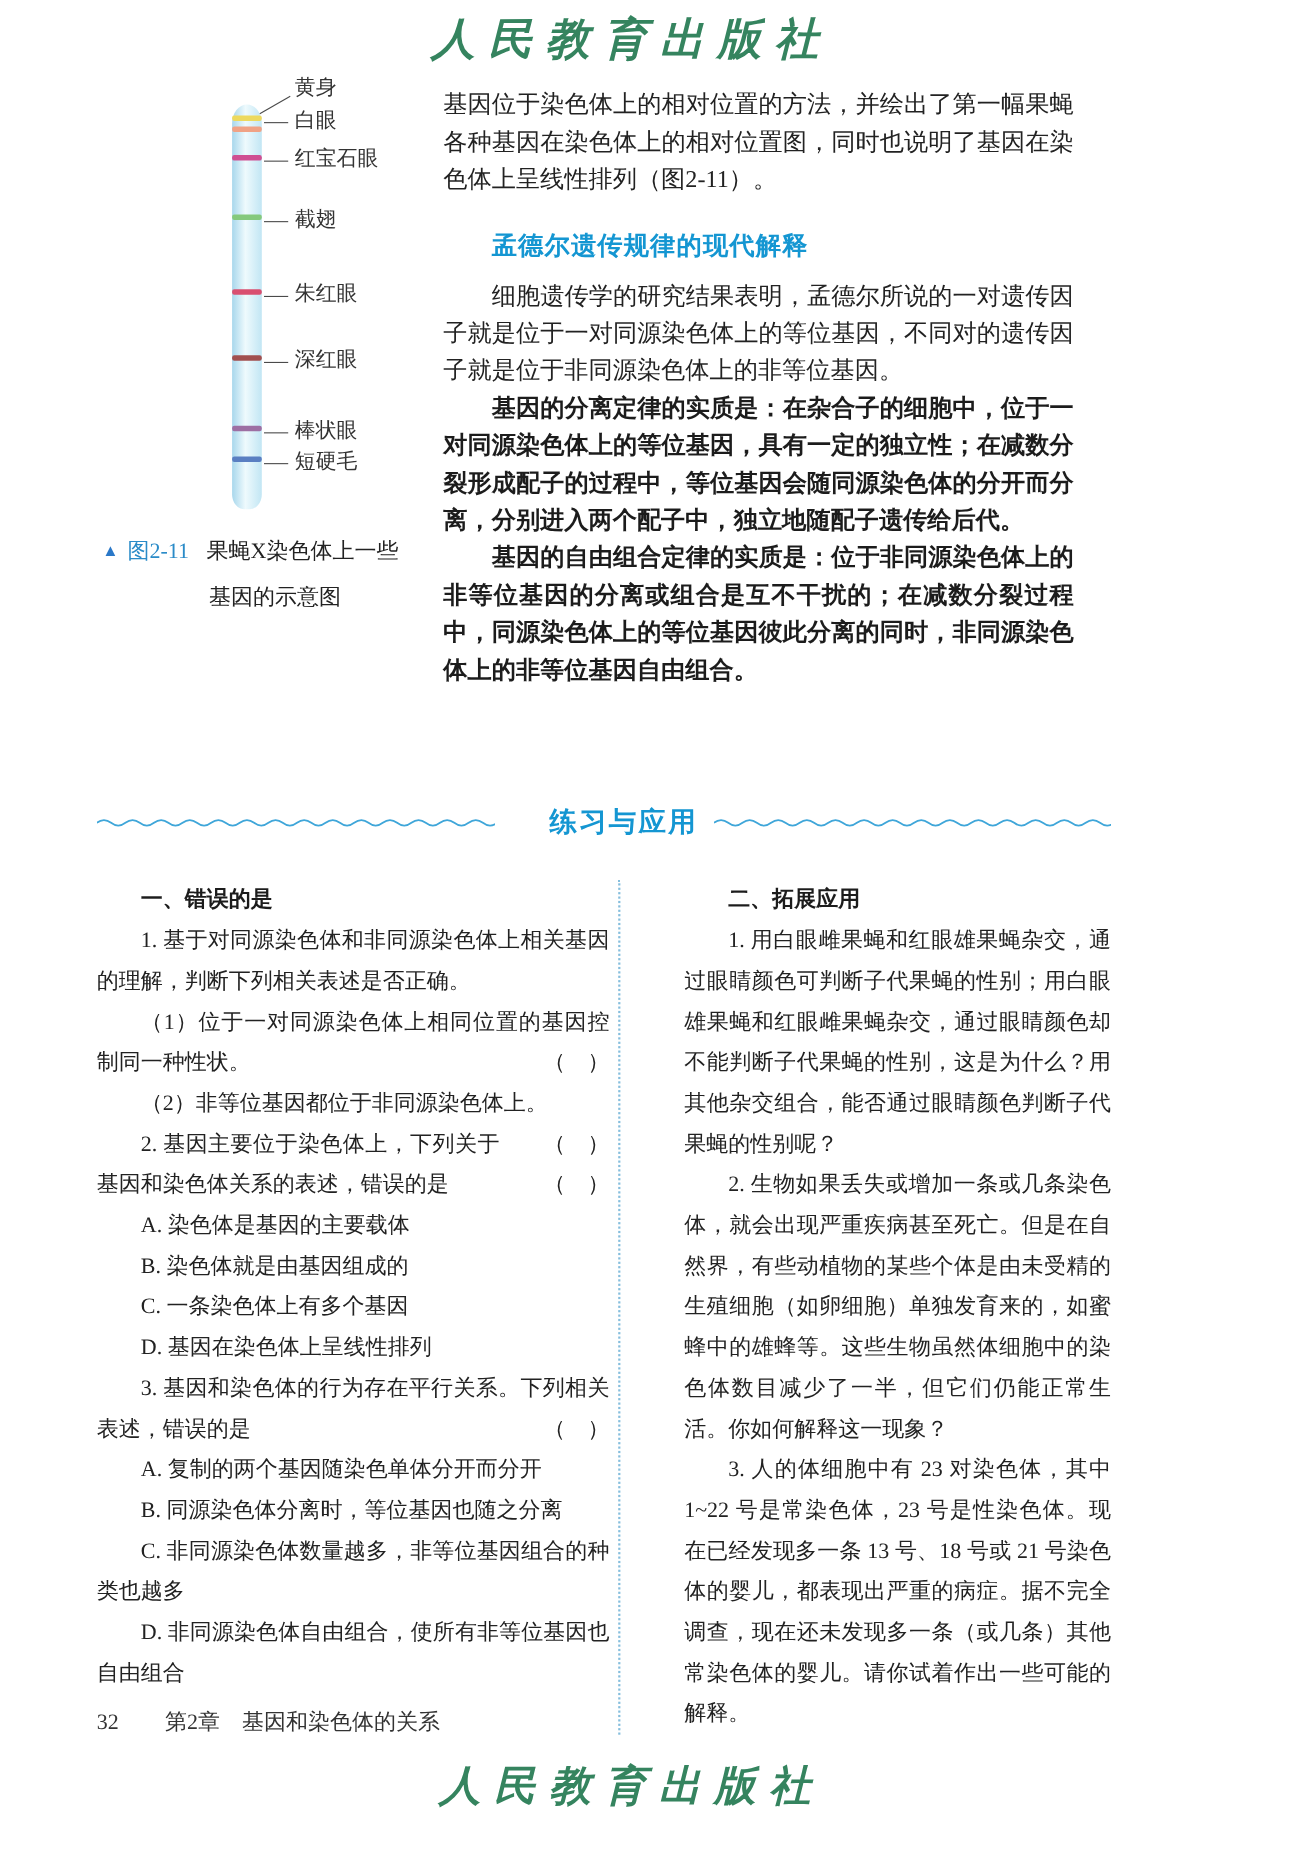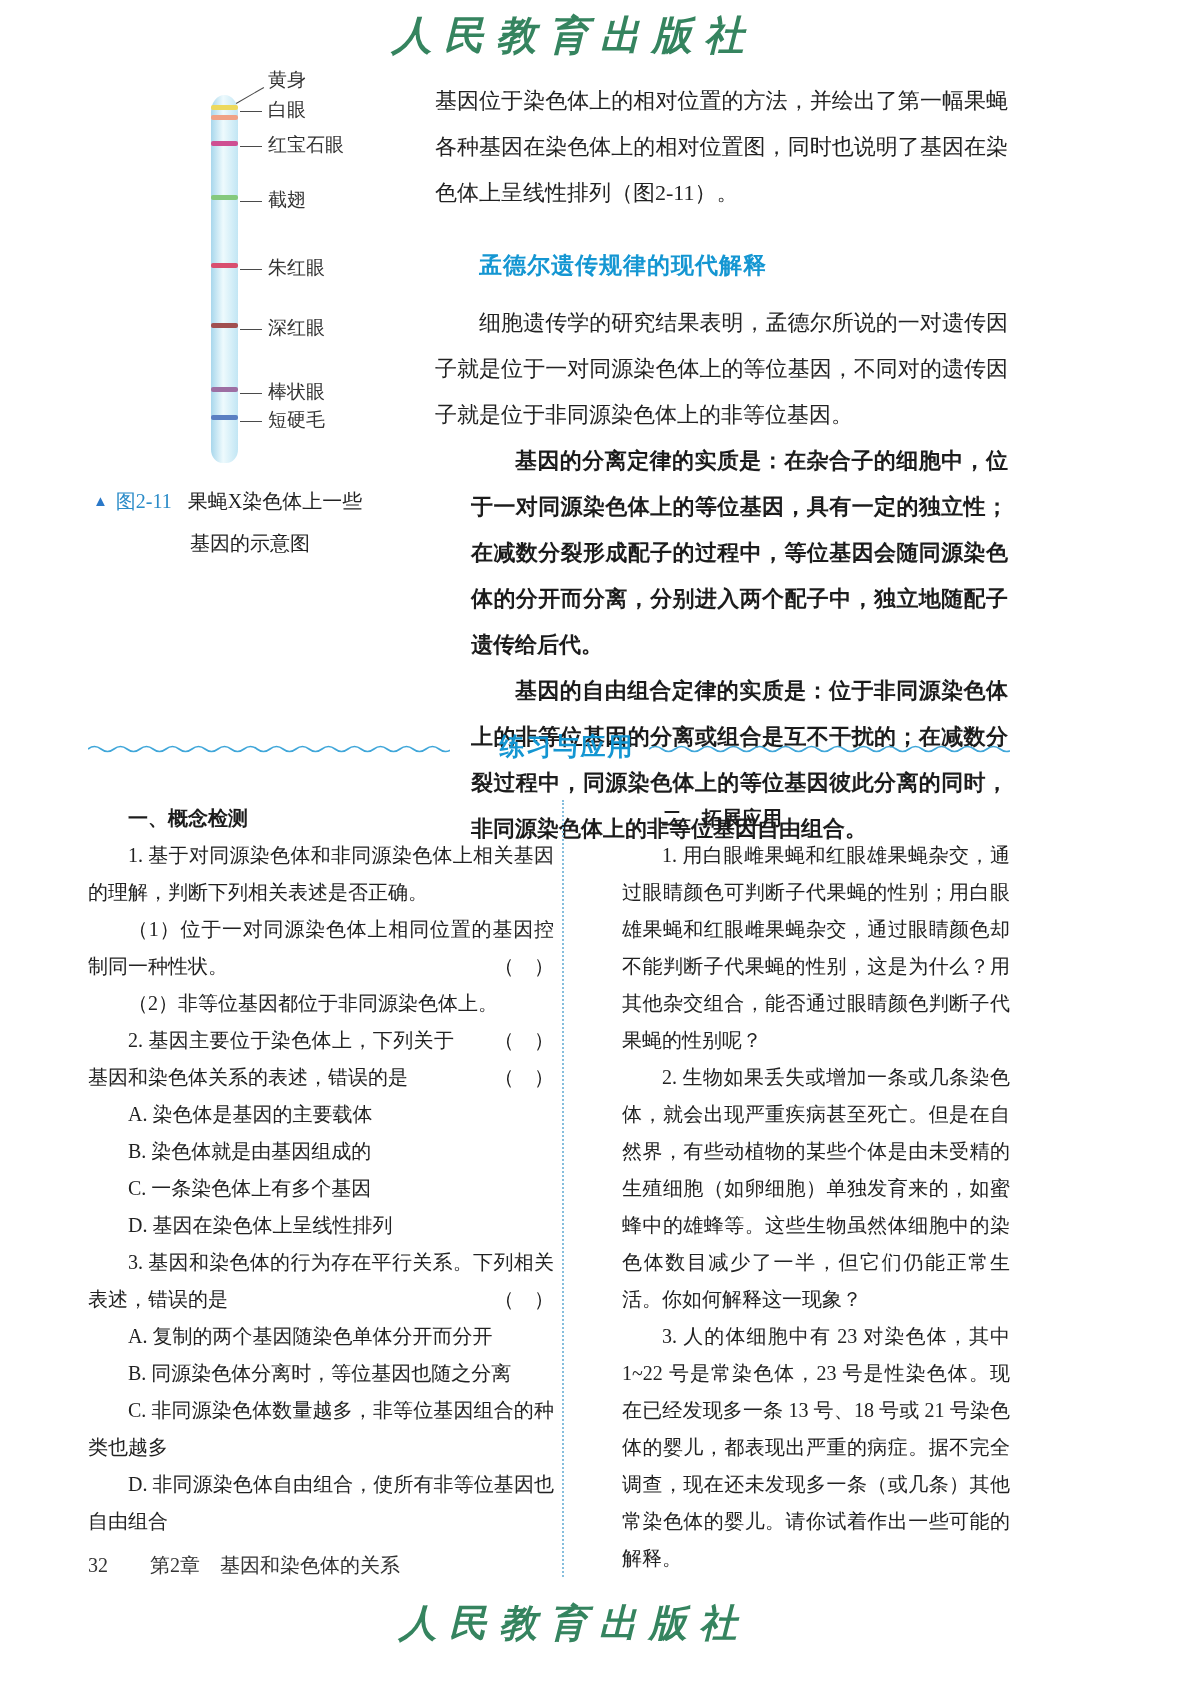--- a/index.html
+++ b/index.html
@@ -20,24 +20,24 @@
            border-radius:14px 14px 12px 12px / 18px 18px 14px 14px;}
   .chr-band{position:absolute;left:123px;width:27px;height:5px;border-radius:2px;}
   .chr-conn{position:absolute;left:152px;width:22px;height:0;border-top:1.5px solid #4a4a4a;}
   .chr-label{position:absolute;left:180px;font-size:19px;line-height:19px;white-space:nowrap;color:#333;}
   .fig-caption{position:absolute;left:5px;top:420px;font-size:20px;line-height:42px;white-space:nowrap;}
   .cap-marker{color:#2a78c8;font-size:15px;margin-right:8px;vertical-align:2px;}
   .cap-label{color:#2a8bc8;margin-right:16px;}
   .cap-line2{margin-left:97px;}
 
   
-  .main-text{position:absolute;left:435px;top:78px;width:573px;font-size:22px;line-height:46px;text-align:justify;}
+  .main-text{position:absolute;left:403px;top:78px;width:573px;font-size:22px;line-height:34px;text-align:justify;}
   .body-p{margin:0;text-indent:2em;}
   .body-p.no-indent{text-indent:0;}
-  .body-p.bold-p{font-family:"Liberation Sans","DejaVu Sans",sans-serif;font-weight:bold;color:#1c1c1c;margin-left:36px;}
+  .body-p.bold-p{font-family:"Liberation Sans","DejaVu Sans",sans-serif;font-weight:bold;color:#1c1c1c;}
   .sec-heading{margin:26px 0 12px 44px;font-family:"Liberation Sans","DejaVu Sans",sans-serif;
                font-weight:bold;font-size:23px;color:#1496d2;letter-spacing:1px;}
 
   
   .ex-title-row{position:absolute;left:88px;top:730px;width:922px;display:flex;align-items:center;gap:14px;}
   .ex-title{font-family:"Liberation Sans","DejaVu Sans",sans-serif;font-weight:bold;
             font-size:25px;color:#1496d2;letter-spacing:2px;white-space:nowrap;margin-left:36px;}
   .wave{flex:1;height:12px;overflow:hidden;}
 
   
@@ -105,21 +105,21 @@
           <path d="M0 6 Q 6.5 1 13 6 T 26 6 T 39 6 T 52 6 T 65 6 T 78 6 T 91 6 T 104 6 T 117 6 T 130 6 T 143 6 T 156 6 T 169 6 T 182 6 T 195 6 T 208 6 T 221 6 T 234 6 T 247 6 T 260 6 T 273 6 T 286 6 T 299 6 T 312 6 T 325 6 T 338 6 T 351 6 T 364 6 T 377 6 T 390 6" fill="none" stroke="#3fa6d9" stroke-width="1.6"></path>
         </svg></div>
     <div class="ex-title">练习与应用</div>
     <div class="wave"><svg width="380" height="12" xmlns="http://www.w3.org/2000/svg">
           <path d="M0 6 Q 6.5 1 13 6 T 26 6 T 39 6 T 52 6 T 65 6 T 78 6 T 91 6 T 104 6 T 117 6 T 130 6 T 143 6 T 156 6 T 169 6 T 182 6 T 195 6 T 208 6 T 221 6 T 234 6 T 247 6 T 260 6 T 273 6 T 286 6 T 299 6 T 312 6 T 325 6 T 338 6 T 351 6 T 364 6 T 377 6 T 390 6" fill="none" stroke="#3fa6d9" stroke-width="1.6"></path>
         </svg></div>
   </div>
 
   <div class="columns">
     <div class="col-left" id="col-left">
-        <p class="ex-item ex-heading">一、概念检测</p>
+        <p class="ex-item ex-heading">一、错误的是</p>
         <p class="ex-item">1. 基于对同源染色体和非同源染色体上相关基因的理解，判断下列相关表述是否正确。</p>
         <p class="ex-item">（1）位于一对同源染色体上相同位置的基因控制同一种性状。<span class="bracket">（　）</span></p>
         <p class="ex-item">（2）非等位基因都位于非同源染色体上。<span class="bracket">（　）</span></p>
         <p class="ex-item">2. 基因主要位于染色体上，下列关于基因和染色体关系的表述，错误的是<span class="bracket">（　）</span></p>
         <p class="ex-item">A. 染色体是基因的主要载体</p>
         <p class="ex-item">B. 染色体就是由基因组成的</p>
         <p class="ex-item">C. 一条染色体上有多个基因</p>
         <p class="ex-item">D. 基因在染色体上呈线性排列</p>
         <p class="ex-item">3. 基因和染色体的行为存在平行关系。下列相关表述，错误的是<span class="bracket">（　）</span></p>
         <p class="ex-item">A. 复制的两个基因随染色单体分开而分开</p>

